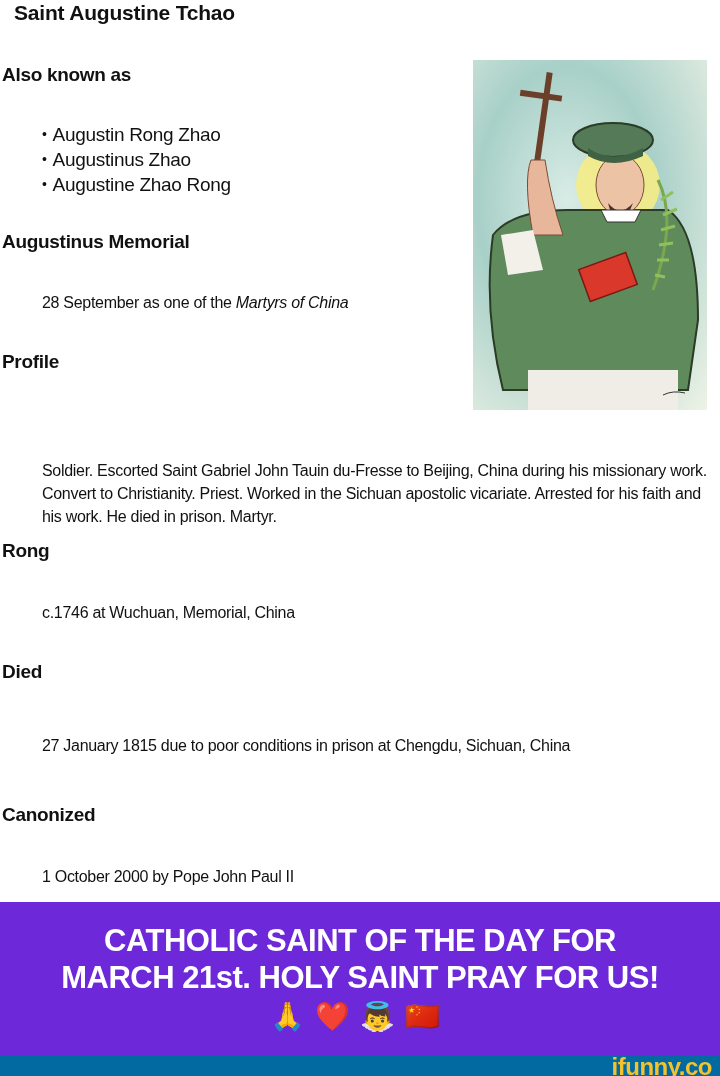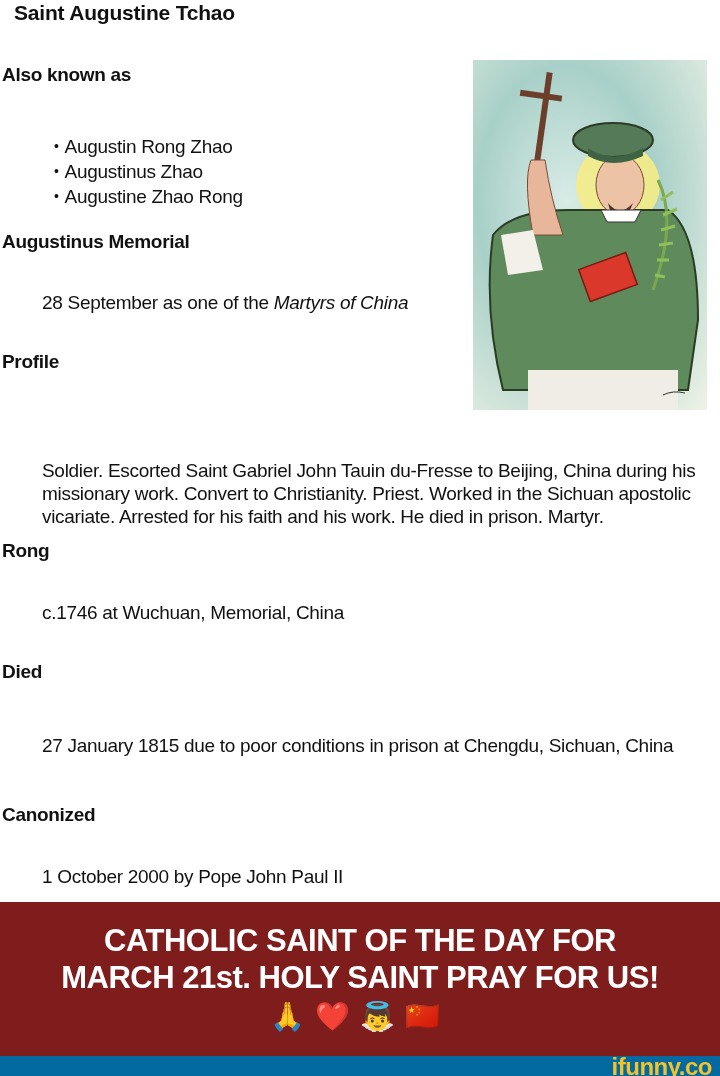--- a/index.html
+++ b/index.html
@@ -3,30 +3,30 @@
 <meta charset="utf-8">
 <style>
   html, body { margin: 0; padding: 0; }
   body {
     width: 720px; height: 1076px; overflow: hidden; background: #ffffff;
     font-family: "Liberation Sans", sans-serif; color: #111; position: relative;
   }
   .doc { position: absolute; left: 0; top: 0; width: 720px; height: 902px; border-radius: 18px; }
   .title { position: absolute; left: 14px; top: 1px; font-size: 21px; font-weight: bold; letter-spacing: -0.2px; }
   .h { position: absolute; left: 2px; font-size: 19px; font-weight: bold; letter-spacing: -0.3px; }
-  .p { position: absolute; left: 42px; font-size: 19px; line-height: 23px; letter-spacing: -0.3px; }
+  .p { position: absolute; left: 42px; font-size: 16px; line-height: 23px; letter-spacing: -0.3px; }
   .p.wide { width: 670px; margin-top: 48px; }
-  ul.aka { position: absolute; left: 42px; top: 123px; margin: 12px; padding: 0; list-style: none; font-size: 19px; line-height: 23px; letter-spacing: -0.3px; }
+  ul.aka { position: absolute; left: 42px; top: 123px; margin: 0; padding: 0; list-style: none; font-size: 19px; line-height: 23px; letter-spacing: -0.3px; }
   ul.aka li::before { content: "\2022"; margin-right: 6px; font-size: 14px; position: relative; top: -2px; }
   em { font-style: italic; }
   .portrait {
     position: absolute; left: 473px; top: 60px; width: 234px; height: 350px; overflow: hidden;
     background: radial-gradient(ellipse at 40% 40%, #d9ece6 0%, #a8d0c8 45%, #cfe3d9 75%, #eef3e6 100%);
   }
-  .banner { position: absolute; left: 0; top: 902px; width: 720px; height: 154px; background: #7f1d1d; color: #fff; text-align: center; }
+  .banner { position: absolute; left: 0; top: 902px; width: 720px; height: 154px; background: #6d28d9; color: #fff; text-align: center; }
   .banner .cap { padding-top: 20px; font-size: 31px; font-weight: bold; line-height: 37px; letter-spacing: -0.5px; }
   .emojis { margin-top: 4px; font-size: 28px; letter-spacing: 10px; }
   .footer { position: absolute; left: 0; top: 1056px; width: 720px; height: 20px; background: #0369a1; }
   .logo { position: absolute; right: 8px; top: -3px; color: #f4c22b; font-weight: bold; font-size: 24px; letter-spacing: -0.5px; }
 </style>
 </head>
 <body>
 
 <div class="doc">
   <div class="title">Saint Augustine Tchao</div>

